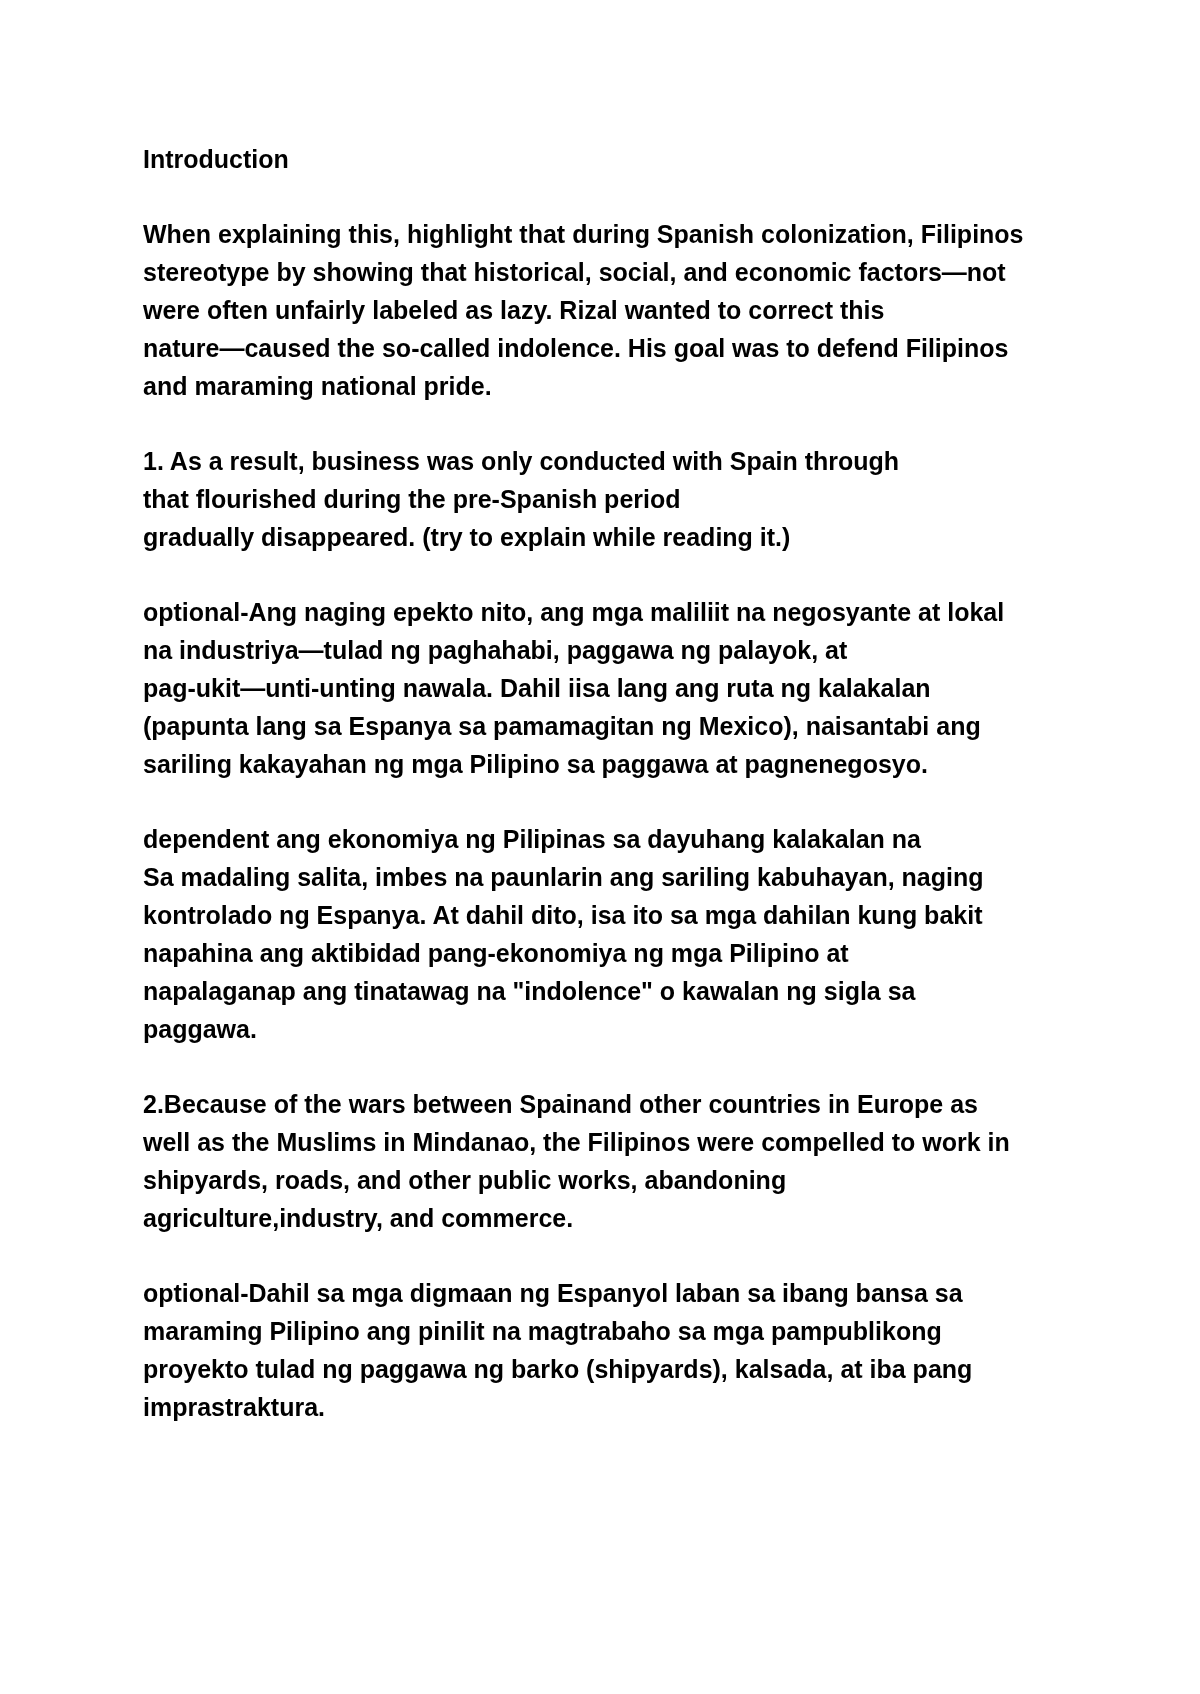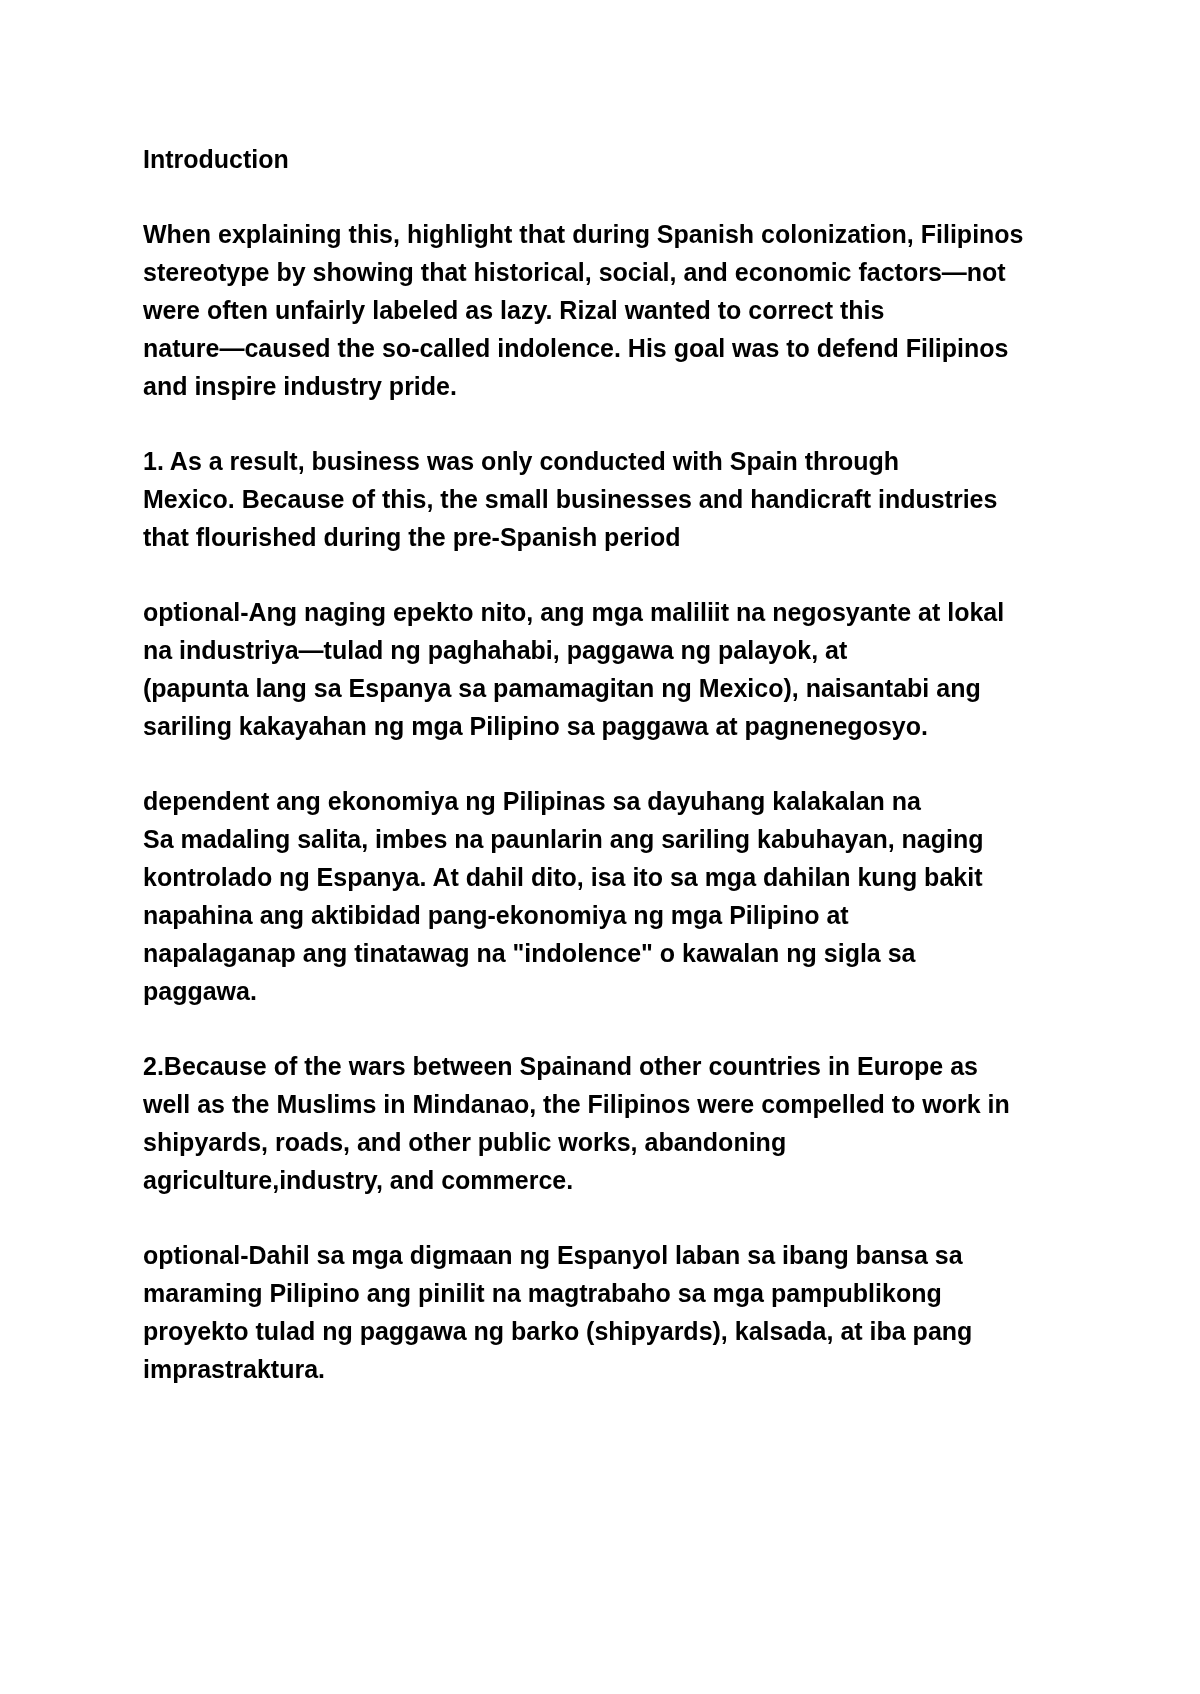--- a/index.html
+++ b/index.html
@@ -41,32 +41,33 @@
 
   <p class="para">
     <span class="line">Introduction</span>
   </p>
 
   <p class="para">
     <span class="line">When explaining this, highlight that during Spanish colonization, Filipinos</span>
     <span class="line">stereotype by showing that historical, social, and economic factors—not</span>
     <span class="line">were often unfairly labeled as lazy. Rizal wanted to correct this</span>
     <span class="line">nature—caused the so-called indolence. His goal was to defend Filipinos</span>
-    <span class="line">and inspire industry pride.</span>
+    <span class="line">and maraming national pride.</span>
   </p>
 
   <p class="para">
     <span class="line">1. As a result, business was only conducted with Spain through</span>
-    <span class="line">Mexico. Because of this, the small businesses and handicraft industries</span>
     <span class="line">that flourished during the pre-Spanish period</span>
+    <span class="line">gradually disappeared. (try to explain while reading it.)</span>
   </p>
 
   <p class="para">
     <span class="line">optional-Ang naging epekto nito, ang mga maliliit na negosyante at lokal</span>
     <span class="line">na industriya—tulad ng paghahabi, paggawa ng palayok, at</span>
+    <span class="line">pag-ukit—unti-unting nawala. Dahil iisa lang ang ruta ng kalakalan</span>
     <span class="line">(papunta lang sa Espanya sa pamamagitan ng Mexico), naisantabi ang</span>
     <span class="line">sariling kakayahan ng mga Pilipino sa paggawa at pagnenegosyo.</span>
   </p>
 
   <p class="para">
     <span class="line">dependent ang ekonomiya ng Pilipinas sa dayuhang kalakalan na</span>
     <span class="line">Sa madaling salita, imbes na paunlarin ang sariling kabuhayan, naging</span>
     <span class="line">kontrolado ng Espanya. At dahil dito, isa ito sa mga dahilan kung bakit</span>
     <span class="line">napahina ang aktibidad pang-ekonomiya ng mga Pilipino at</span>
     <span class="line">napalaganap ang tinatawag na "indolence" o kawalan ng sigla sa</span>

